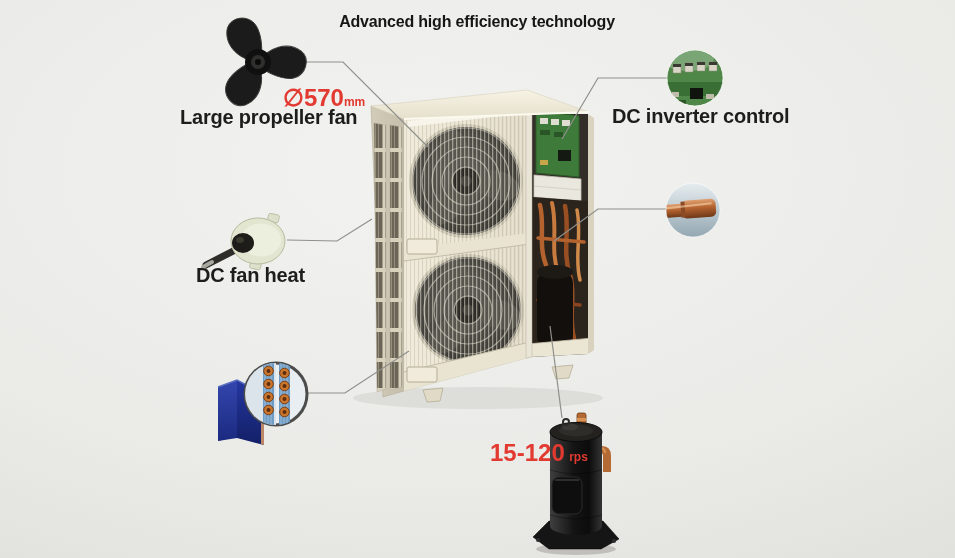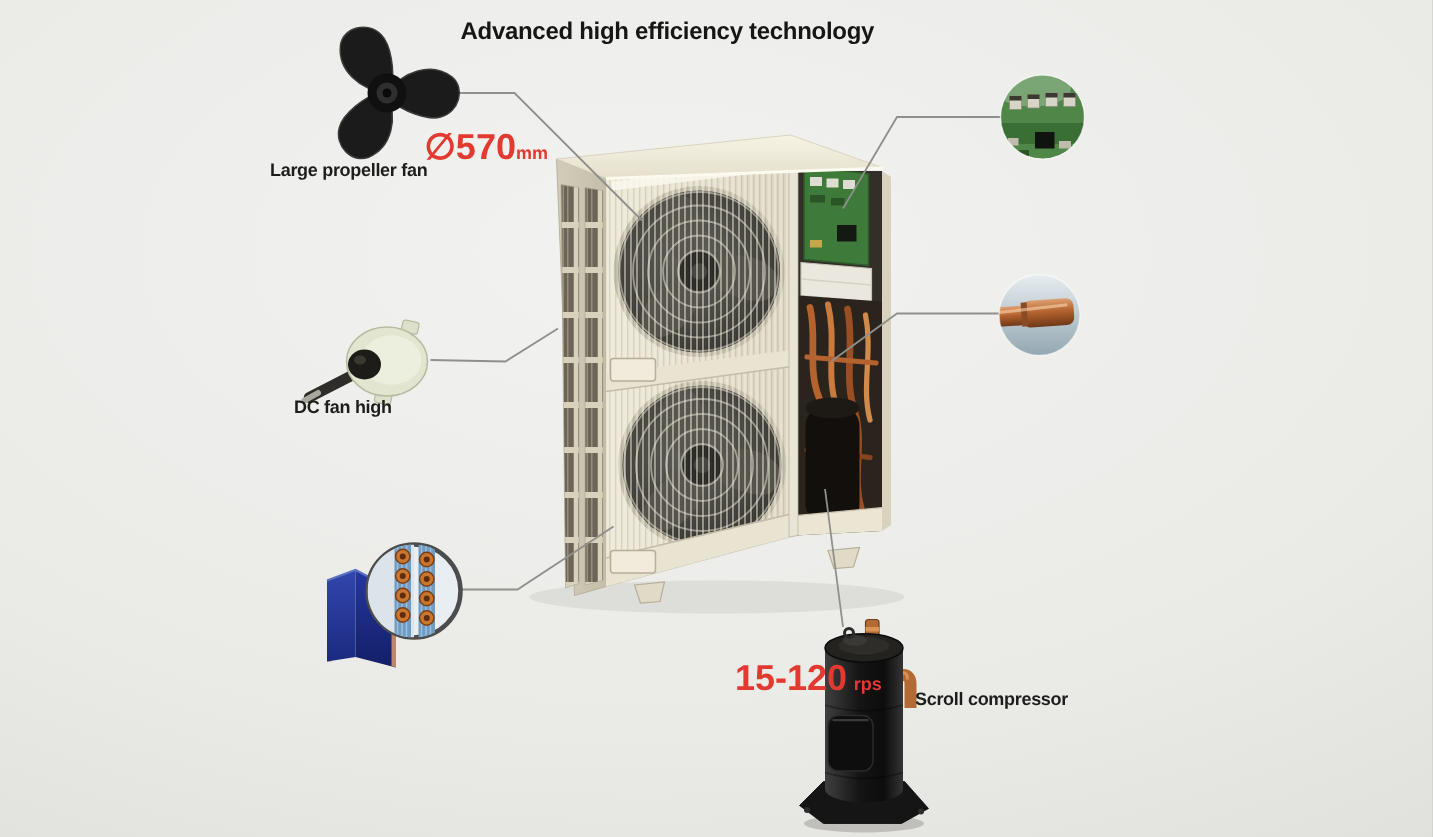--- a/index.html
+++ b/index.html
@@ -6,25 +6,26 @@
   .stage{
     position:relative;
     width:955px;height:558px;
     overflow:hidden;
     background:radial-gradient(130% 120% at 45% 30%, #f2f2f0 0%, #eaeae7 48%, #dededb 78%, #d2d2cf 100%);
     font-family:"Liberation Sans", sans-serif;
   }
   .stage svg{position:absolute;left:0;top:0;}
   .title{
     position:absolute;left:307px;top:13px;width:340px;
+    text-align:center;
     font-size:16px;font-weight:700;color:#161614;letter-spacing:-0.2px;
   }
   .lbl{
     position:absolute;
-    font-size:12px;font-weight:700;color:#1d1d1b;letter-spacing:-0.2px;
+    font-size:20px;font-weight:700;color:#1d1d1b;letter-spacing:-0.2px;
     white-space:nowrap;
   }
   #lbl-fan{left:180px;top:106px}
   #lbl-motor{left:196px;top:264px}
   #lbl-hex{left:181px;top:447px}
   #lbl-inv{left:612px;top:105px}
   #lbl-sub{left:610px;top:237px}
   #lbl-comp{left:610px;top:459px}
   .spec{
     position:absolute;color:#e23a30;font-weight:700;white-space:nowrap;
@@ -344,21 +345,21 @@
     <rect x="552" y="477" width="30" height="37" rx="7" fill="#0e0e0e" stroke="#2b2b2b" stroke-width="1"></rect>
     <line x1="555" y1="480" x2="579" y2="480" stroke="#3a3a3a" stroke-width="1.5"></line>
   </g>
 </svg>
 
   <div class="title" id="title">Advanced high efficiency technology</div>
 
   <div class="lbl" id="lbl-fan">Large propeller fan</div>
   <div class="spec" id="spec-fan"><span class="spec-value">∅570</span><span class="spec-unit">mm</span></div>
 
-  <div class="lbl" id="lbl-motor">DC fan high</div>
-
-
-
-
-  <div class="lbl" id="lbl-comp">Scroll compressor</div>
+  <div class="lbl" id="lbl-motor">DC fan heat</div>
+
+
+  <div class="lbl" id="lbl-inv">DC inverter control</div>
+
+
   <div class="spec" id="spec-comp"><span class="spec-value">15-120</span> <span class="spec-unit">rps</span></div>
 
 </div>
 
 </body></html>

